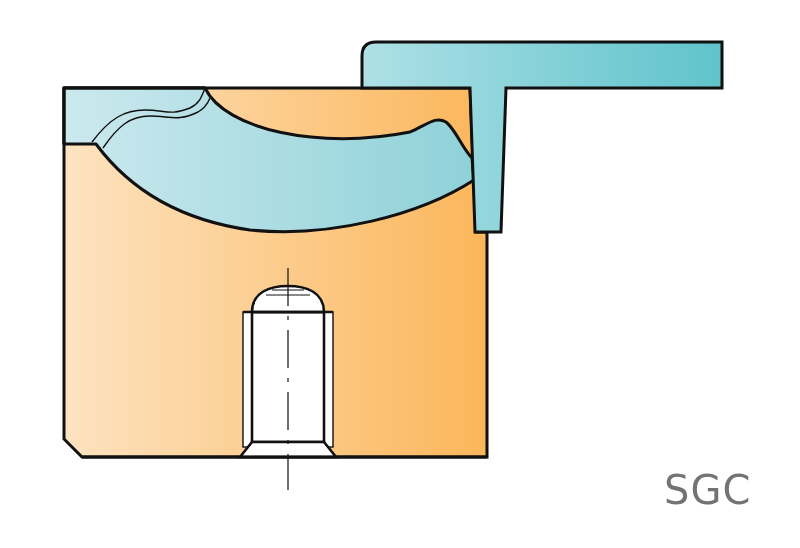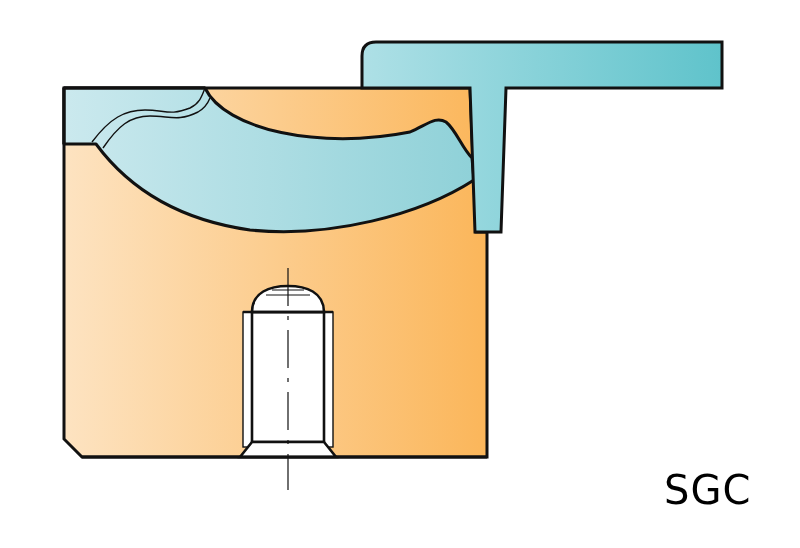--- a/index.html
+++ b/index.html
@@ -1,20 +1,20 @@
 <!DOCTYPE html>
 <html><head>
   <meta charset="utf-8">
   <style>
     html, body { margin: 0; padding: 0; background: #ffffff; }
     body { width: 800px; height: 548px; position: relative; overflow: hidden; font-family: "DejaVu Sans", sans-serif; }
     svg { position: absolute; left: 0; top: 0; }
     .label {
       position: absolute; left: 664px; top: 470px;
-      font-family: "DejaVu Sans", sans-serif; font-size: 40px; color: #000000;
+      font-family: "DejaVu Sans", sans-serif; font-size: 40px; color: #737373;
       letter-spacing: 1px; line-height: 1;
     }
   </style>
 </head>
 <body>
 
 <svg width="800" height="548" viewBox="0 0 800 548">
   <defs>
     <linearGradient id="gOrange" x1="0" y1="0" x2="1" y2="0">
       <stop offset="0" stop-color="#fde3c1"></stop>

